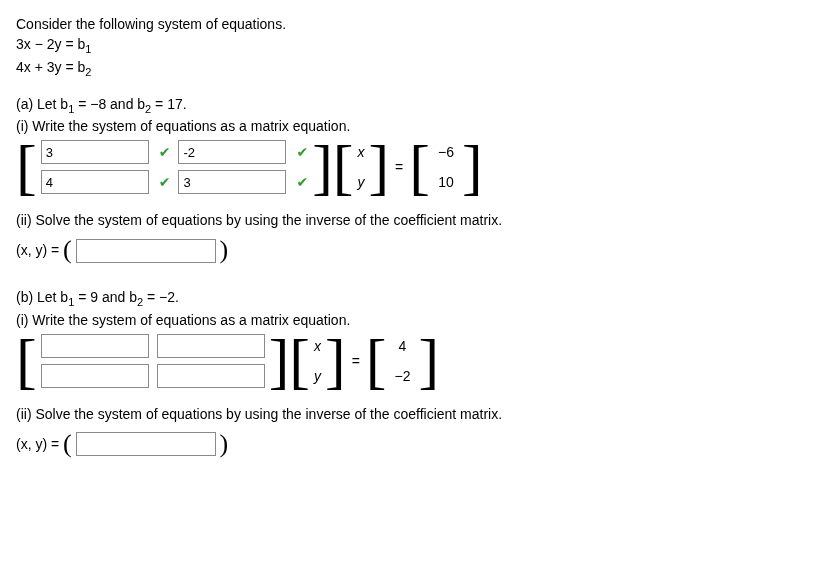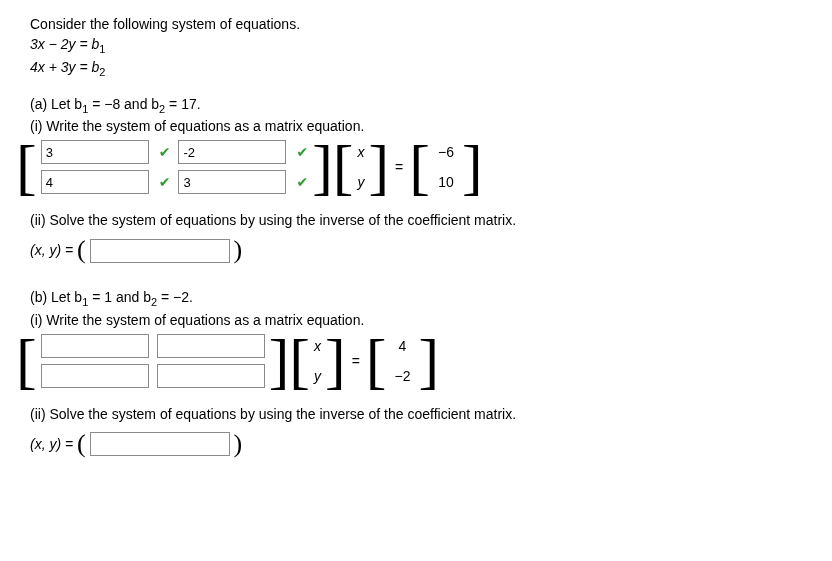--- a/index.html
+++ b/index.html
@@ -1,32 +1,32 @@
 <!DOCTYPE html>
 <html><head>
 <meta charset="utf-8">
 <style>
 body{margin:0;padding:12px 16px;font-family:Arial,Helvetica,sans-serif;font-size:14px;color:#000;background:#fff;width:800px}
 .eq-indent{margin-left:42px}
 .sub-indent{margin-left:42px}
 .subsub-indent{margin-left:72px}
-.line{margin:4px 14px}
+.line{margin:4px 0}
 sub{font-size:11px}
 .matrix-row{display:flex;align-items:center;margin:6px 0}
 .br-l,.br-r{font-size:62px;line-height:44px;font-weight:100;display:inline-block;position:relative;font-family:'Times New Roman',serif}
 .br-cells{display:flex;flex-direction:column;gap:6px;margin:0 4px}
 .br-cells-row{display:flex;gap:8px;align-items:center}
 input.cell{width:98px;height:22px;border:1px solid #8a8a8a;font-size:13px;padding:0 4px}
 input.ans{width:130px;height:22px;border:1px solid #8a8a8a;font-size:13px;padding:0 4px}
 .check{color:#2e9c2e;font-size:14px;margin-left:2px}
 .vec{display:flex;flex-direction:column;gap:10px;margin:0 4px;font-style:italic;text-align:center}
 .vec span,.rhs span{display:block;line-height:20px}
 .rhs{display:flex;flex-direction:column;gap:10px;margin:0 4px;text-align:center;min-width:24px}
 .eqsign{margin:0 6px}
-.math-i{font-style:italic}
+.math-i{}
 .paren-l,.paren-r{font-size:26px;font-family:'Times New Roman',serif;position:relative;top:3px}
 .mt{margin-top:18px}
 .mt2{margin-top:26px}
 </style>
 </head>
 <body>
 
 <div class="line">Consider the following system of equations.</div>
 
 <div class="eq-indent line">
@@ -80,21 +80,21 @@
 <div class="subsub-indent line mt">(ii) Solve the system of equations by using the inverse of the coefficient matrix.</div>
 
 <div class="subsub-indent line">
   <span class="math-i">(x, y) = </span>
   <span class="paren-l">(</span>
   <input class="ans" style="">
   <span class="paren-r">)</span>
 </div>
 
 <div class="sub-indent line mt2">
-  <span>(b) Let  b</span><sub>1</sub><span> = 1 and b</span><sub>2</sub><span> = −2.</span>
+  <span>(b) Let  b</span><sub>1</sub><span> = 9 and b</span><sub>2</sub><span> = −2.</span>
 </div>
 
 <div class="subsub-indent line">(i) Write the system of equations as a matrix equation.</div>
 
 <div class="subsub-indent matrix-row">
   <span class="br-l">[</span>
   <div class="br-cells">
     <div class="br-cells-row">
       <input class="cell" style="">
       <input class="cell" style="">

